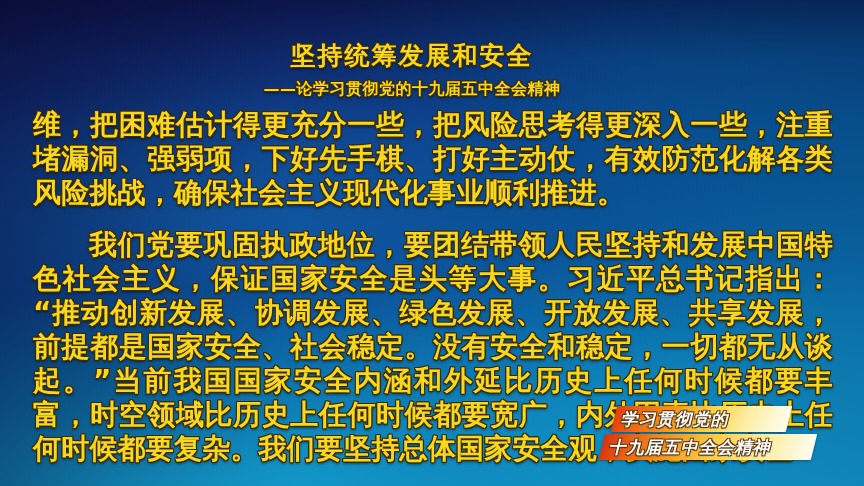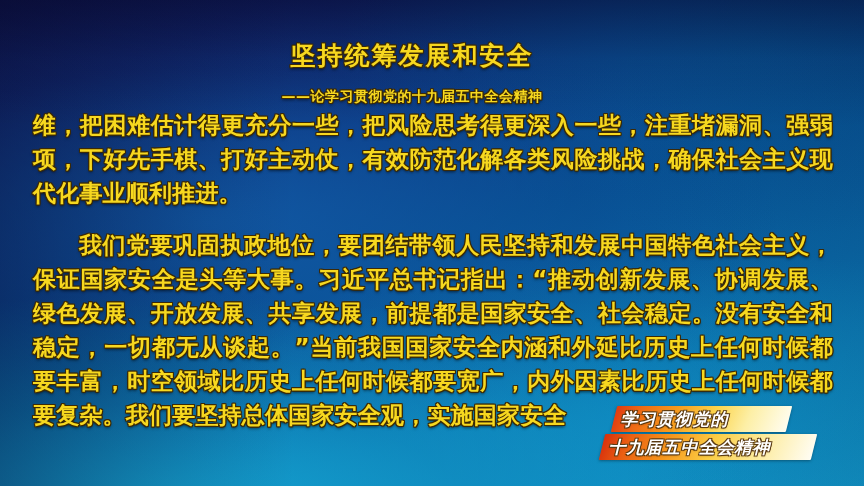--- a/index.html
+++ b/index.html
@@ -60,35 +60,35 @@
     text-align: center;
   }
 
   #main-title {
     font-size: 25px;
     line-height: 32px;
     letter-spacing: 2px;
   }
 
   #sub-title {
-    font-size: 14px;
+    font-size: 16px;
     line-height: 29px;
     letter-spacing: 0.5px;
-    margin-top: 10px;
+    margin-top: 2px;
   }
 
   #body-block {
     position: absolute;
     top: 108px;
     left: 33px;
     width: 800px;
   }
 
   .para {
-    font-size: 23px;
+    font-size: 28px;
     line-height: 34px;
     letter-spacing: 0.2px;
     text-align: justify;
     text-align-last: left;
     margin: 0;
   }
 
   .para.indent { text-indent: 2em; margin-top: 18px; }
 
   

